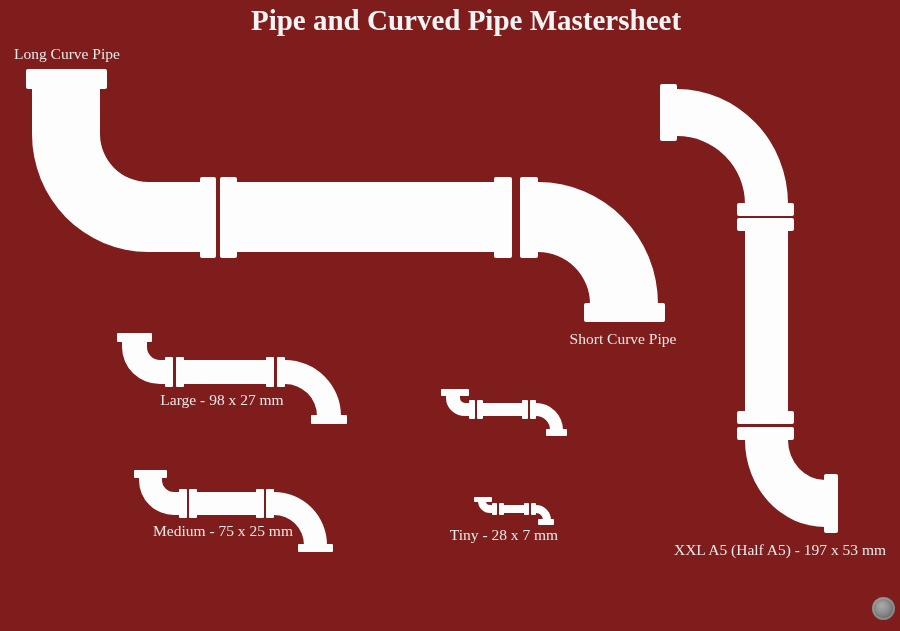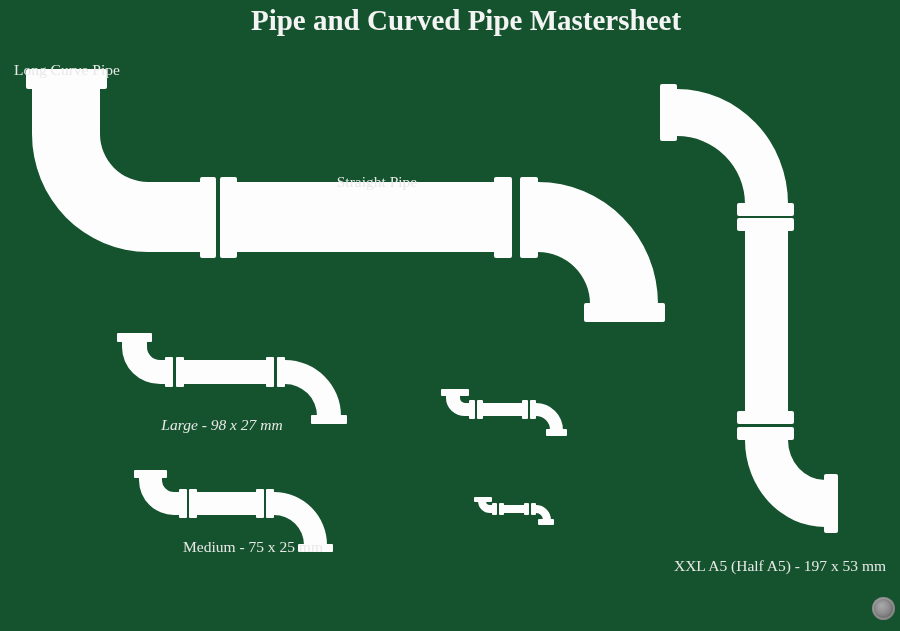--- a/index.html
+++ b/index.html
@@ -4,40 +4,39 @@
 <style>
   html, body {
     margin: 0;
     padding: 0;
     background: #000;
   }
   .stage {
     position: relative;
     width: 900px;
     height: 631px;
-    background: #14532d;
+    background: #7f1d1d;
     overflow: hidden;
     font-family: "Liberation Serif", "DejaVu Serif", serif;
   }
   .stage svg {
     position: absolute;
     left: 0;
     top: 0;
   }
   .pipe-shape {
     fill: #fdfdfd;
   }
   .lbl {
     position: absolute;
     color: #e8e8e8;
     font-size: 15.5px;
     line-height: 1.1;
     white-space: nowrap;
     text-align: center;
-    margin-top: 16px;
   }
   .lbl.left-align { text-align: left; }
   .title {
     position: absolute;
     left: 16px;
     top: 4px;
     width: 900px;
     text-align: center;
     color: #f4f4f4;
     font-size: 29px;
@@ -138,26 +137,27 @@
       <rect x="501" y="505" width="25" height="8"></rect>
       <rect x="524" y="503" width="5" height="12" rx="1"></rect>
       <rect x="531" y="503" width="5" height="12" rx="1"></rect>
       <path d="M 533 505 L 536 505 A 15 15 0 0 1 551 520 L 543 520 A 7 7 0 0 0 536 513 L 533 513 Z"></path>
       <rect x="538" y="519" width="16" height="6" rx="1"></rect>
     </g>
   </svg>
 
   <div class="lbl left-align" style="left:14px; top:45px;">Long Curve Pipe</div>
 
-  <div class="lbl" style="left:277px; top:157px; width:200px;">Straight Pipe</div>
 
 
+  <div class="lbl" style="left:523px; top:330px; width:200px;">Short Curve Pipe</div>
 
-  <div class="lbl" style="left:122px; top:400px; width:200px;font-style:italic;">Large - 98 x 27 mm</div>
+  <div class="lbl" style="left:122px; top:391px; width:200px;">Large - 98 x 27 mm</div>
 
 
-  <div class="lbl" style="left:123px; top:522px; width:200px;text-align:right;">Medium - 75 x 25 mm</div>
+  <div class="lbl" style="left:123px; top:522px; width:200px;">Medium - 75 x 25 mm</div>
 
+  <div class="lbl" style="left:404px; top:526px; width:200px;">Tiny - 28 x 7 mm</div>
 
   <div class="lbl" style="left:657px; top:541px; width:246px;">XXL A5 (Half A5) - 197 x 53 mm</div>
 
   <div class="watermark"></div>
 </div>
 
 </body></html>

